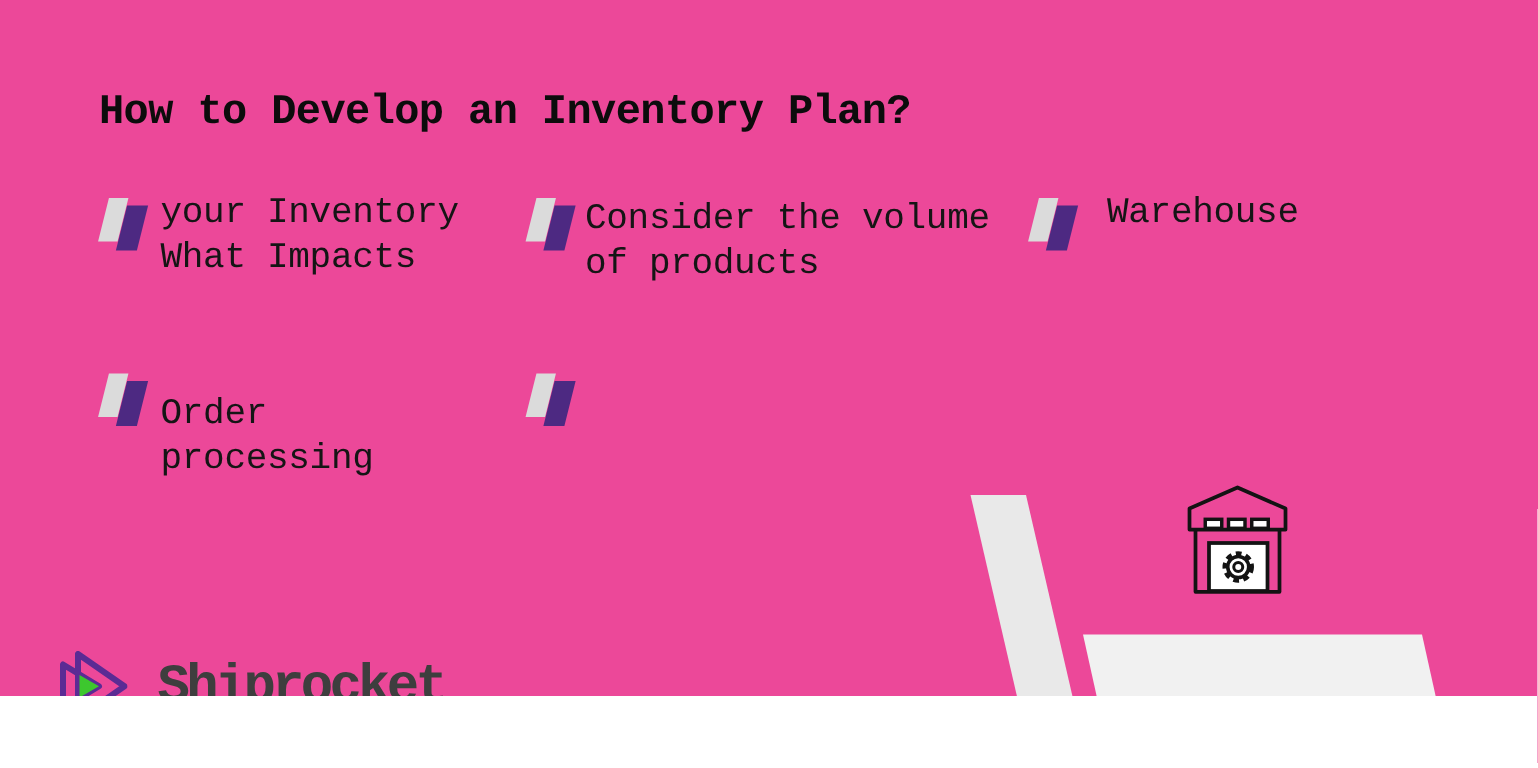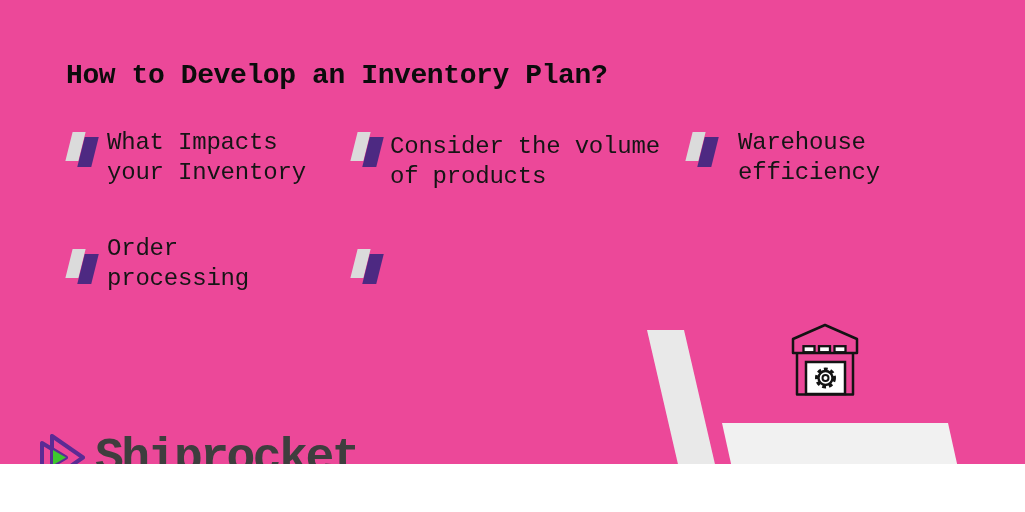--- a/index.html
+++ b/index.html
@@ -31,68 +31,67 @@
     position:absolute;left:13px;top:5px;width:14px;height:30px;
     background:#4D2982;transform:skewX(-14deg);
   }
   .item-text{
     position:absolute;font-size:24px;font-weight:500;line-height:30px;
     letter-spacing:-0.2px;color:#151515;white-space:nowrap;
   }
   
   .logo{position:absolute;left:39px;top:434px;display:flex;align-items:center;}
   .logo-text{
-    font-size:48px;font-weight:700;letter-spacing:-2.5px;color:#3E3E3E;
-    margin-left:10px;line-height:48px;
+    font-size:36px;font-weight:700;letter-spacing:-2.5px;color:#3E3E3E;
+    margin-left:20px;line-height:48px;
   }
   .warehouse{position:absolute;left:791px;top:323px;}
   svg{display:block;}
 </style>
 </head>
 <body>
 
 <div class="stage">
 
   <div class="bg-band"></div>
   <div class="bg-para"></div>
 
   <div class="title">How to Develop an Inventory Plan?</div>
 
   <div class="marker" style="left:68px;top:132px;">
     <div class="shadow"></div>
     <div class="front"></div>
   </div>
   <div class="item-text" style="left:107px;top:128px;">
+    <div>your Inventory</div>
     <div>What Impacts</div>
-    <div>your Inventory</div>
   </div>
 
   <div class="marker" style="left:353px;top:132px;">
     <div class="shadow"></div>
     <div class="front"></div>
   </div>
   <div class="item-text" style="left:390px;top:132px;">
     <div>Consider the volume</div>
     <div>of products</div>
   </div>
 
   <div class="marker" style="left:688px;top:132px;">
     <div class="shadow"></div>
     <div class="front"></div>
   </div>
   <div class="item-text" style="left:726px;top:128px;margin-left:12px;">
     <div>Warehouse</div>
-    <div>efficiency</div>
   </div>
 
   <div class="marker" style="left:68px;top:249px;">
     <div class="shadow"></div>
     <div class="front"></div>
   </div>
-  <div class="item-text" style="left:107px;top:234px;">
+  <div class="item-text" style="left:107px;top:262px;">
     <div>Order</div>
     <div>processing</div>
   </div>
 
   <div class="marker" style="left:353px;top:249px;">
     <div class="shadow"></div>
     <div class="front"></div>
   </div>
 
   <div class="warehouse">

